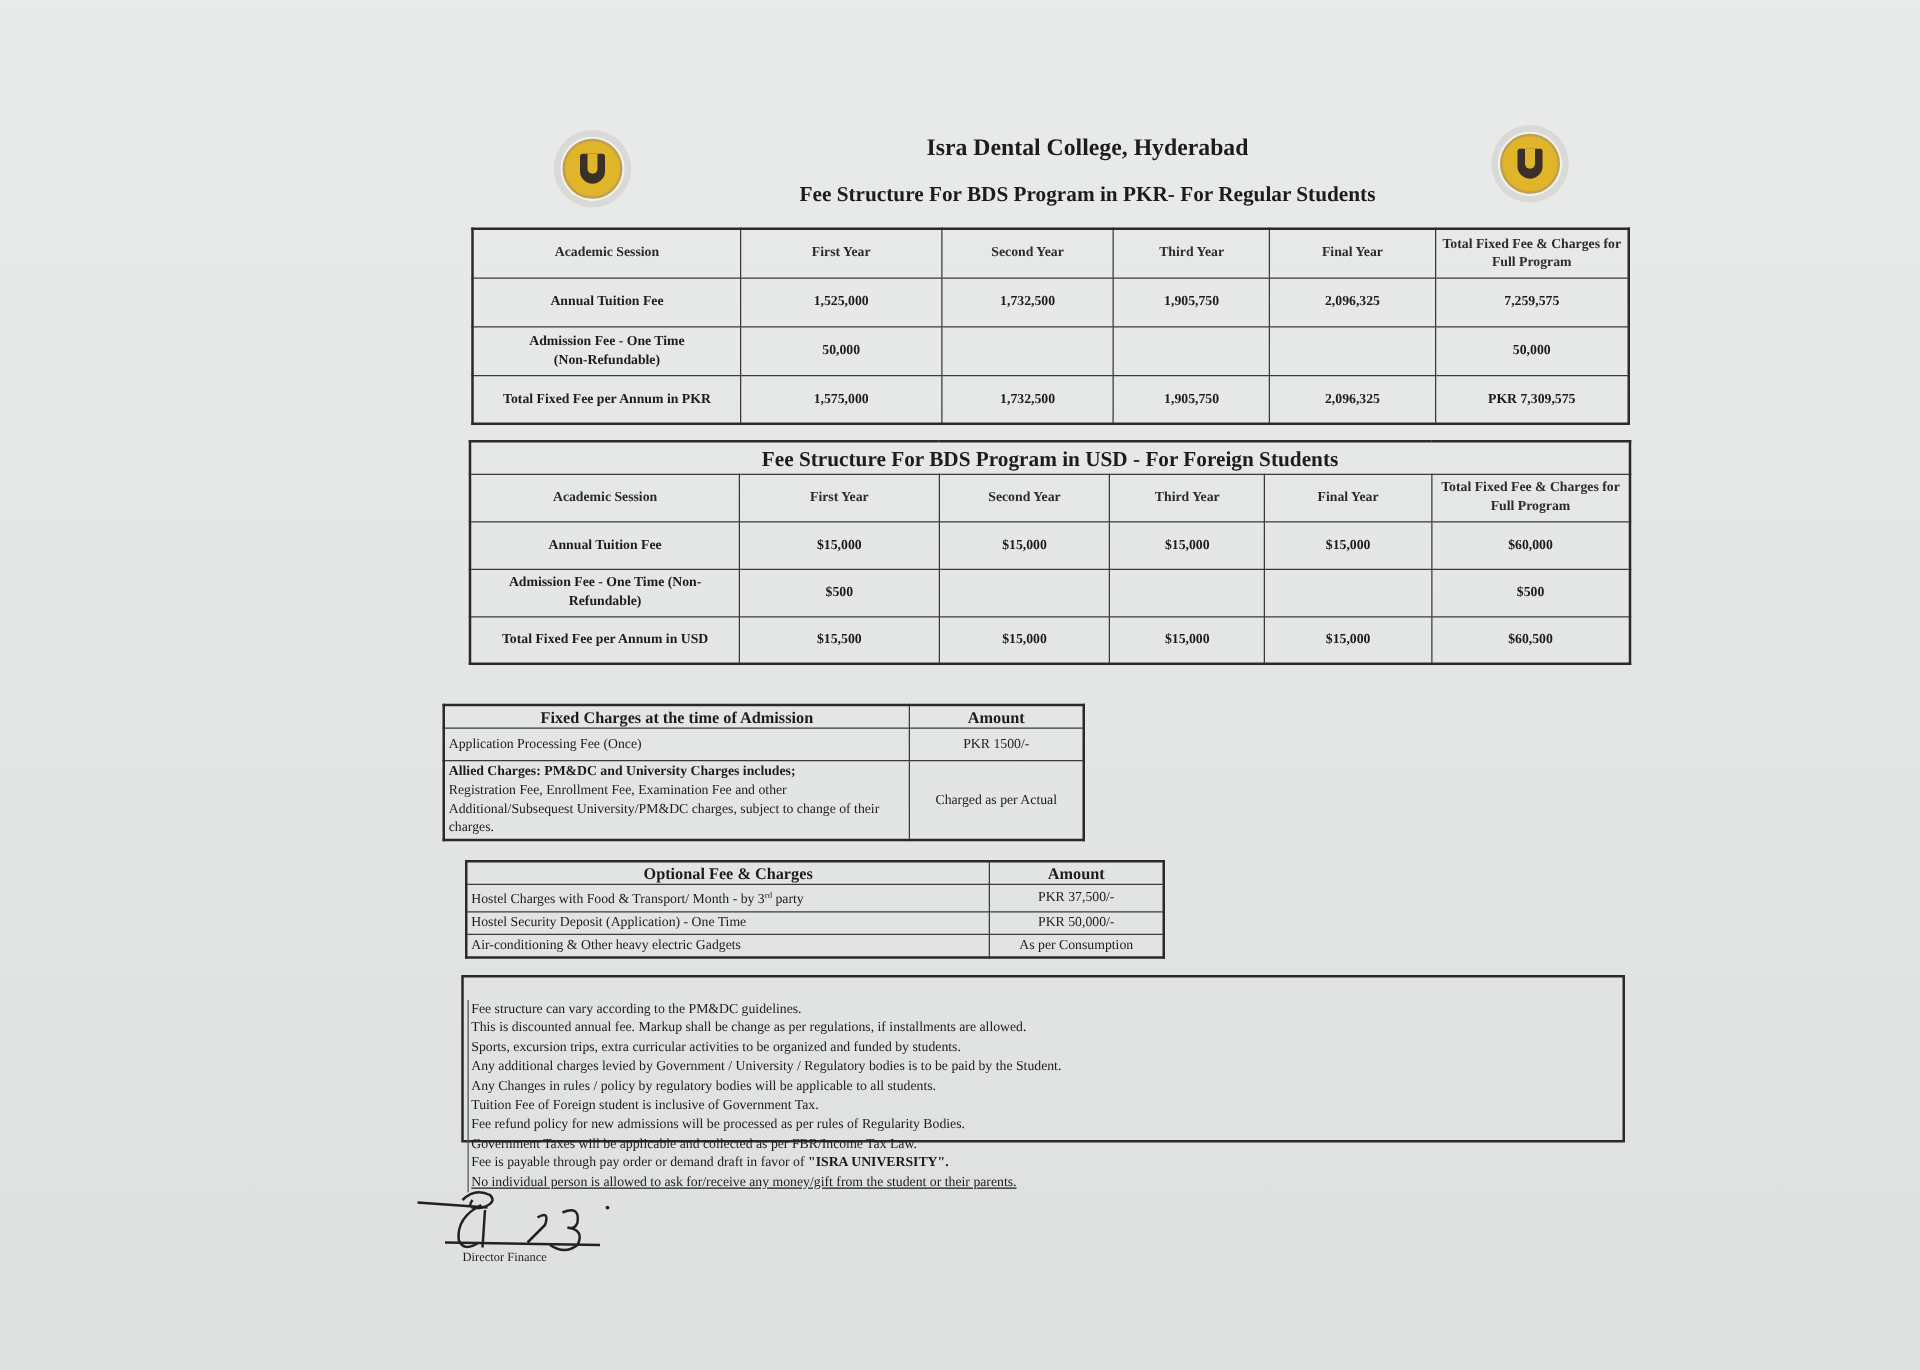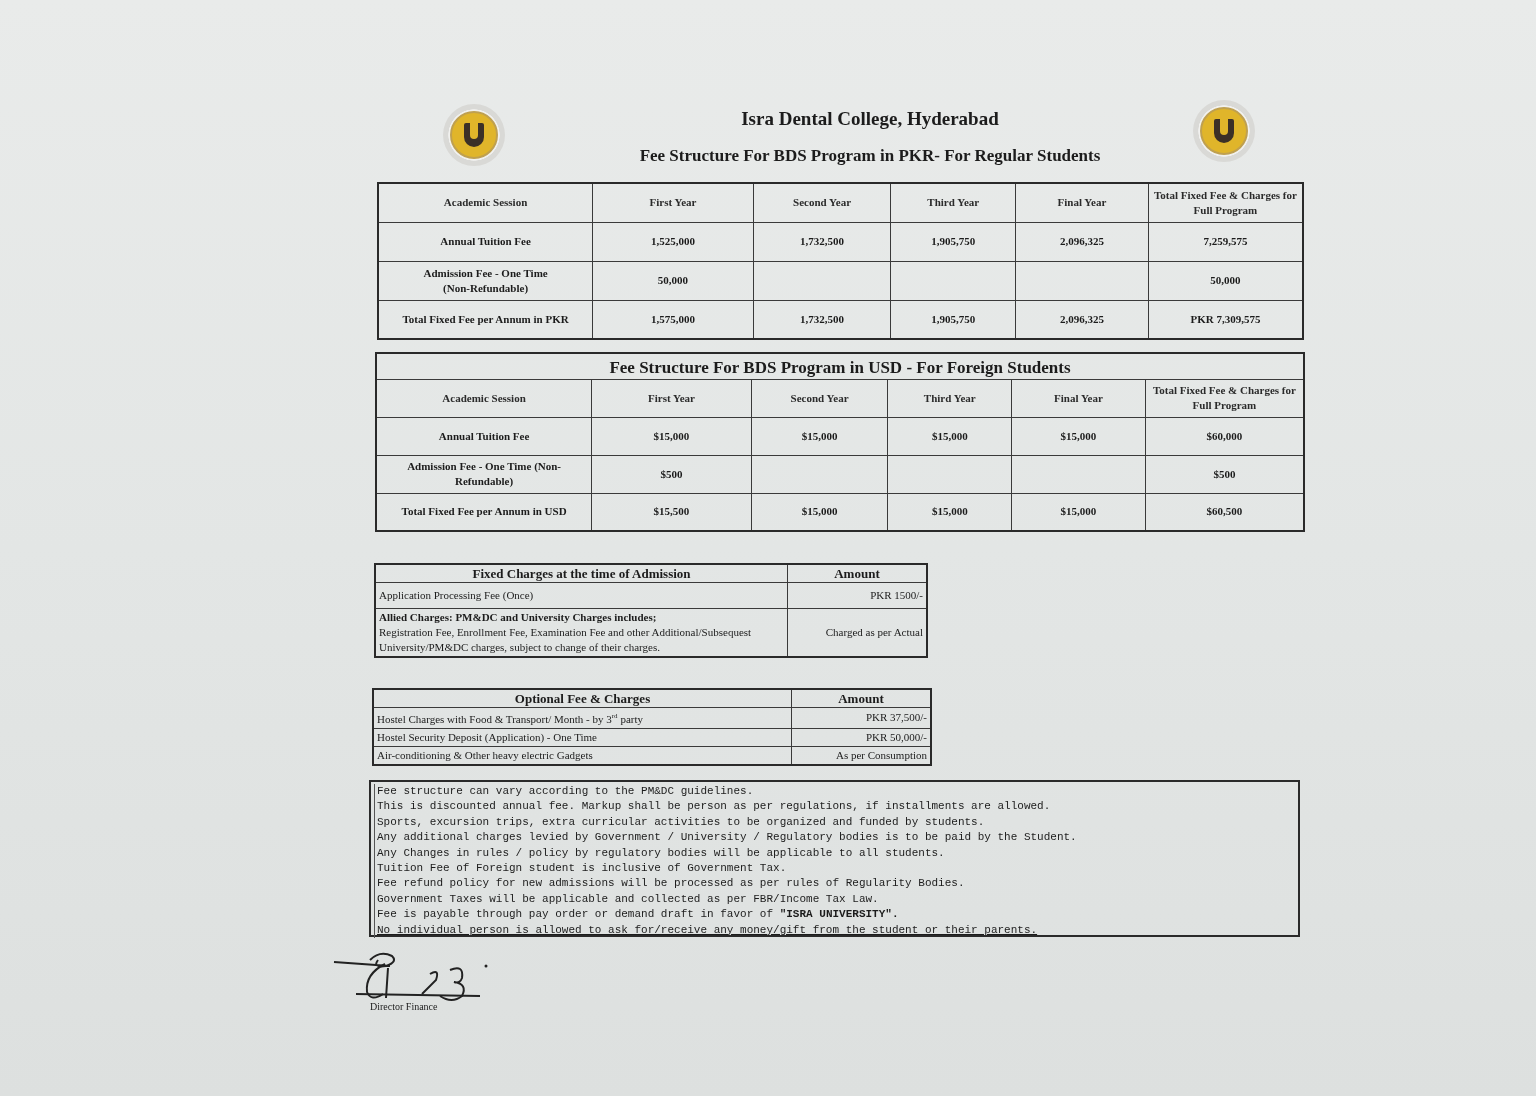--- a/index.html
+++ b/index.html
@@ -53,30 +53,29 @@
   #usd-table tr.cap { height: 26px; }
   #usd-table tr.caprow td { font-size: 17px; padding: 3px 0 0; line-height: 20px; margin-top: 40px; }
   #usd-table tr.body { height: 38px; }
 
   table.small {
     position: absolute; border-collapse: collapse; border: 2px solid #2a2a2a;
     font-size: 11px;
   }
   table.small td, table.small th { border: 1px solid #3a3a3a; padding: 1px 3px; line-height: 15px; }
   table.small th { font-size: 13px; font-weight: bold; text-align: center; }
-  table.small td.amt { text-align: right; width: 132px; }
-  #fixed-table { left: 374px; top: 563px; width: 554px; }
+  table.small td.amt { text-align: center; width: 132px; }
+  #fixed-table { left: 354px; top: 563px; width: 514px; }
   #optional-table { left: 372px; top: 688px; width: 560px; }
   .b { font-weight: bold; }
 
   #notes {
-    position: absolute; left: 369px; top: 780px; width: 931px; height: 157px;
-    border: 2px solid #2a2a2a; font-size: 11px; line-height: 15.4px; padding: 2px 3px;
+    position: absolute; left: 369px; top: 780px; width: 931px; height: 134px;
+    border: 2px solid #2a2a2a; font-size: 11px; line-height: 15.4px; padding: 18px 3px;
     box-sizing: border-box;
-    font-family: Liberation Mono, monospace;
   }
   #notes .note { white-space: nowrap; border-left: 1px solid #555; padding-left: 2px; }
   #notes .note .b { font-weight: bold; }
 
   #signature { position: absolute; left: 330px; top: 950px; width: 170px; height: 70px; }
   #sign-label {
     position: absolute; left: 370px; top: 1001px; font-size: 10px; font-weight: normal;
   }
 </style>
 </head>
@@ -225,21 +224,21 @@
   </tr>
   <tr>
     <td>Air-conditioning &amp; Other heavy electric Gadgets</td>
     <td class="amt">As per Consumption</td>
   </tr>
 </tbody>
   </table>
 
 <div id="notes">
   <div class="note">Fee structure can vary according to the PM&amp;DC guidelines.</div>
-  <div class="note">This is discounted annual fee. Markup shall be person as per regulations, if installments are allowed.</div>
+  <div class="note">This is discounted annual fee. Markup shall be change as per regulations, if installments are allowed.</div>
   <div class="note">Sports, excursion trips, extra curricular activities to be organized and funded by students.</div>
   <div class="note">Any additional charges levied by Government / University / Regulatory bodies is to be paid by the Student.</div>
   <div class="note">Any Changes in rules / policy by regulatory bodies will be applicable to all students.</div>
   <div class="note">Tuition Fee of Foreign student is inclusive of Government Tax.</div>
   <div class="note">Fee refund policy for new admissions will be processed as per rules of Regularity Bodies.</div>
   <div class="note">Government Taxes will be applicable and collected as per FBR/Income Tax Law.</div>
   <div class="note"><span>Fee is payable through pay order or demand draft in favor of </span><span class="b">"ISRA UNIVERSITY".</span></div>
   <div class="note" style="text-decoration:underline">No individual person is allowed to ask for/receive any money/gift from the student or their parents.</div>
 </div>
 

